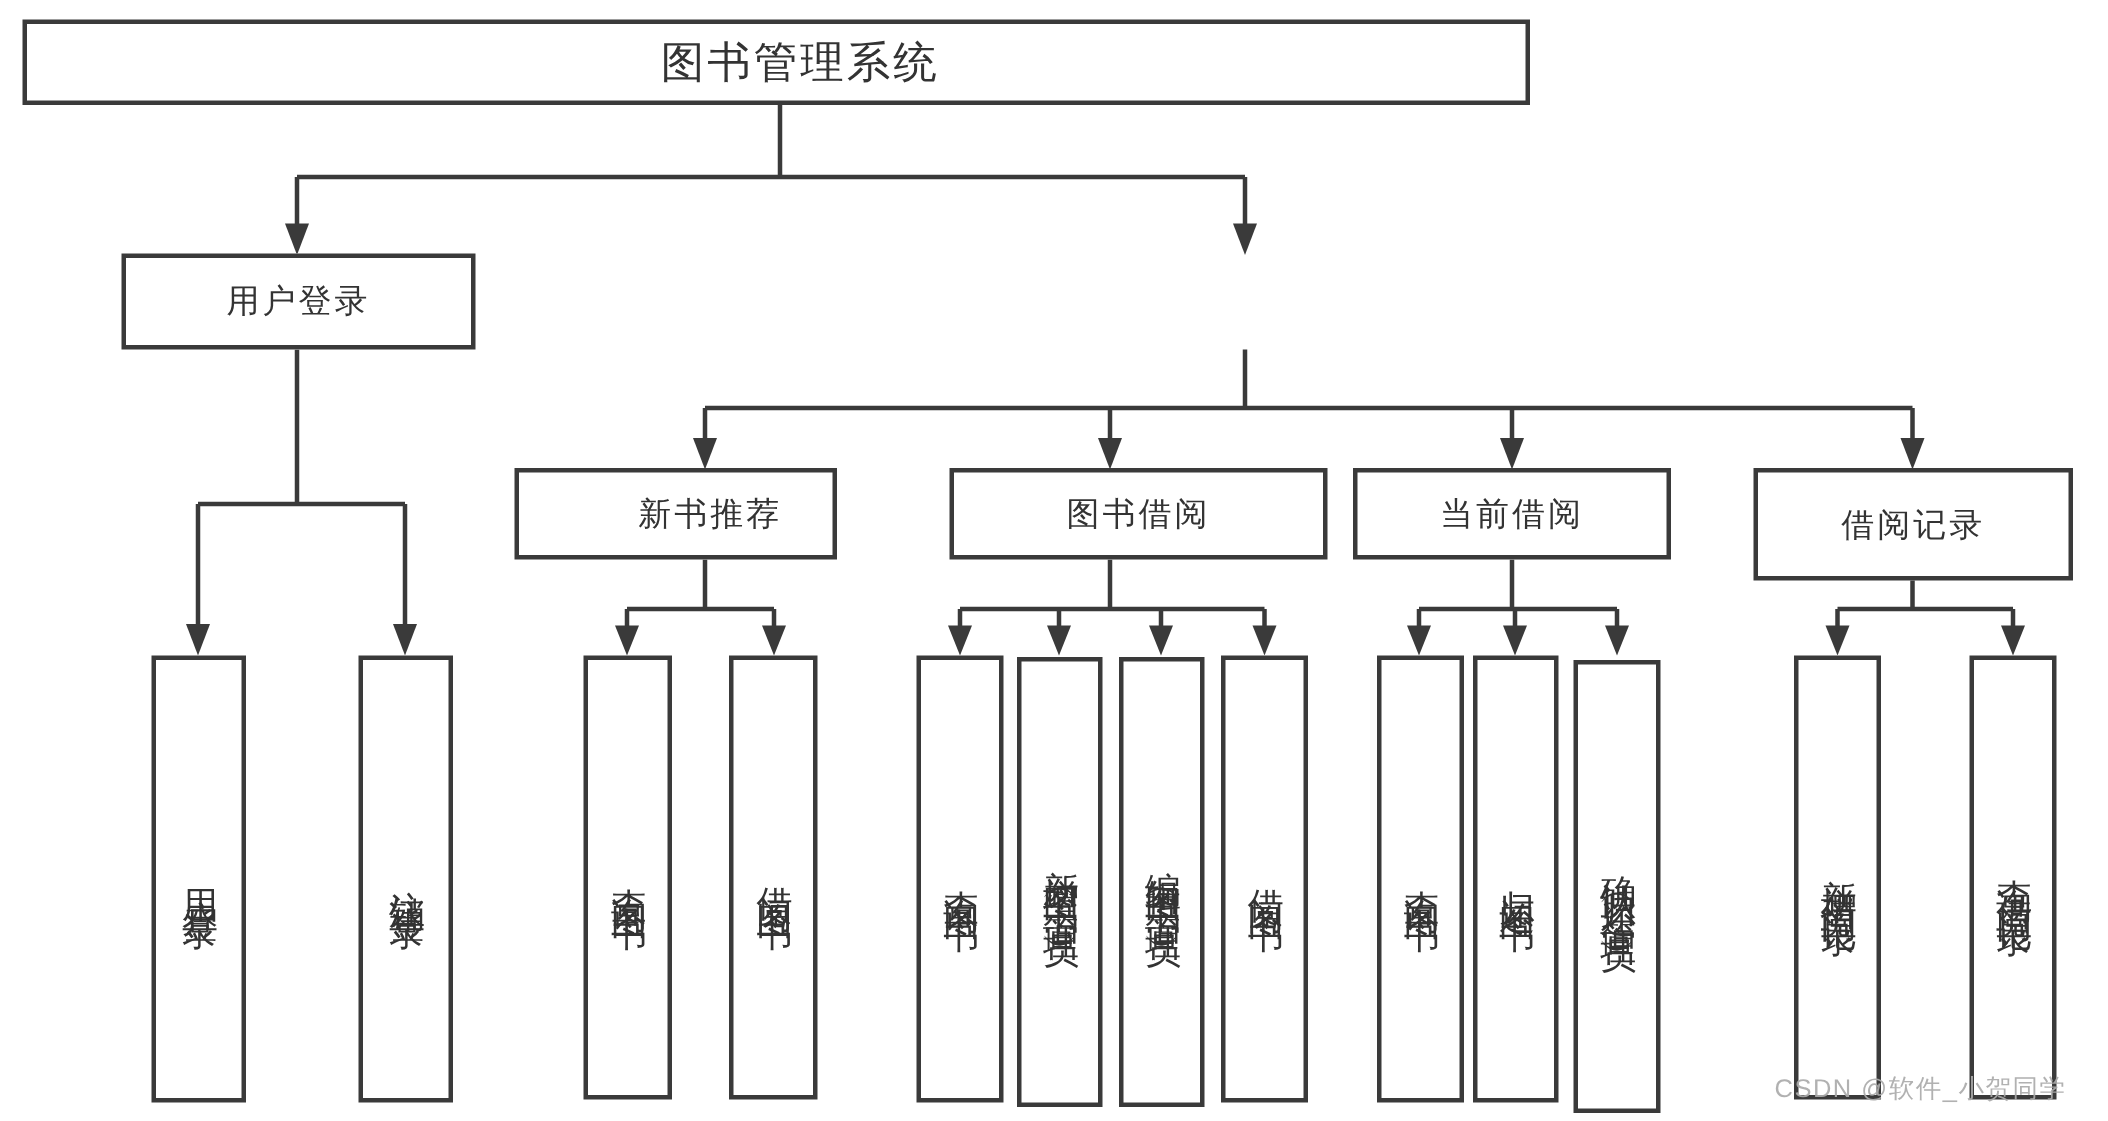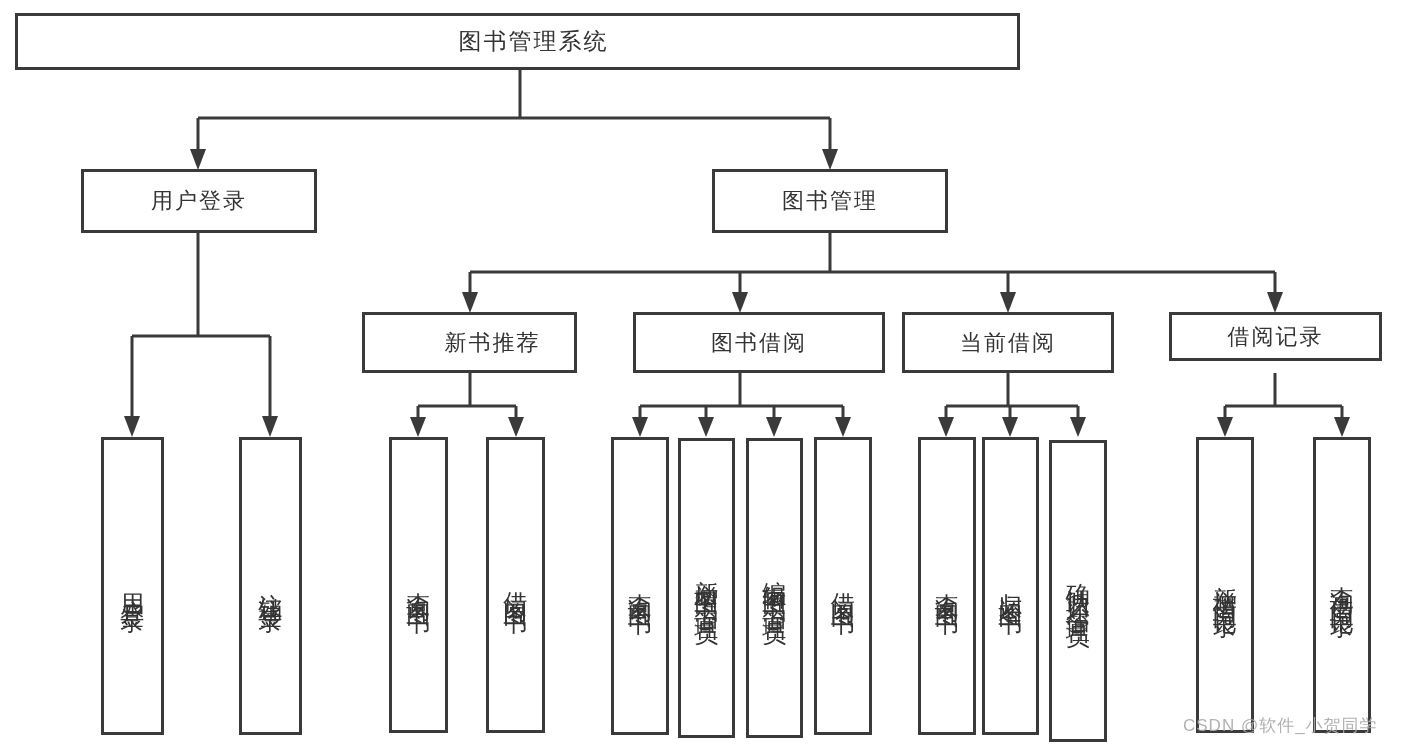--- a/index.html
+++ b/index.html
@@ -24,21 +24,21 @@
     display:flex;align-items:center;justify-content:center;
     font-size:22px;letter-spacing:2px;white-space:nowrap;
   }
   .vbox{
     position:absolute;box-sizing:border-box;
     border:3px solid var(--line);background:var(--bg);
     display:flex;align-items:center;justify-content:center;
     writing-mode:vertical-rl;text-orientation:mixed;
     font-size:24px;letter-spacing:6px;line-height:1.15;
   }
-  .root{font-size:23px;padding-left:32px;}
+  .root{font-size:29px;padding-left:32px;}
   .watermark{
     position:absolute;left:1183px;top:714px;z-index:5;
     font-size:17px;letter-spacing:1px;white-space:nowrap;
     color:var(--wm);opacity:.92;
   }
 </style>
 </head>
 <body>
 
 <div id="stage">
@@ -79,26 +79,25 @@
       <polygon points="1002,417 1018,417 1010,437"></polygon>
       <polygon points="1070,417 1086,417 1078,437"></polygon>
       <polygon points="1217,417 1233,417 1225,437"></polygon>
       <polygon points="1334,417 1350,417 1342,437"></polygon>
     </g>
   </svg>
 
   <div class="hbox root" style="left:15px;top:13px;width:1005px;height:57px;">图书管理系统</div>
 
   <div class="hbox" style="left:81px;top:169px;width:236px;height:64px;">用户登录</div>
-  <div class="hbox" style="left:712px;top:169px;width:236px;height:64px;">图书管理</div>
 
-  <div class="hbox" style="left:362px;top:312px;width:215px;height:61px;padding-left:46px;">新书推荐</div>
+  <div class="hbox" style="left:343px;top:312px;width:215px;height:61px;padding-left:46px;">新书推荐</div>
   <div class="hbox" style="left:633px;top:312px;width:252px;height:61px;">图书借阅</div>
   <div class="hbox" style="left:902px;top:312px;width:212px;height:61px;">当前借阅</div>
-  <div class="hbox" style="left:1169px;top:312px;width:213px;height:49px;">借阅记录</div>
+  <div class="hbox" style="left:1169px;top:312px;width:213px;height:75px;">借阅记录</div>
 
   <div class="vbox" style="left:101px;top:437px;width:63px;height:298px;">用户登录</div>
   <div class="vbox" style="left:239px;top:437px;width:63px;height:298px;">注销登录</div>
 
   <div class="vbox" style="left:389px;top:437px;width:59px;height:296px;">查询图书</div>
   <div class="vbox" style="left:486px;top:437px;width:59px;height:296px;">借阅图书</div>
 
   <div class="vbox" style="left:611px;top:437px;width:58px;height:298px;">查询图书</div>
   <div class="vbox" style="left:678px;top:438px;width:57px;height:300px;">新增图书（管理员）</div>
   <div class="vbox" style="left:746px;top:438px;width:57px;height:300px;">编辑图书（管理员）</div>

